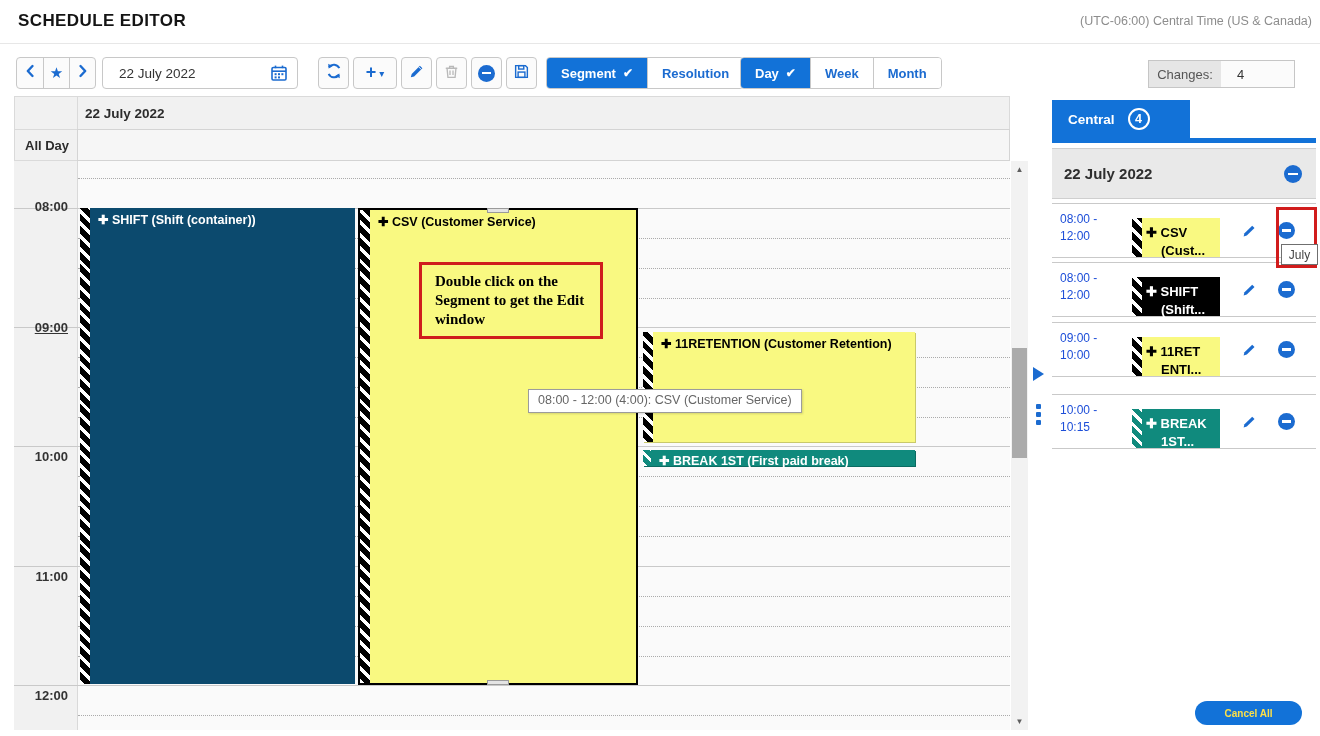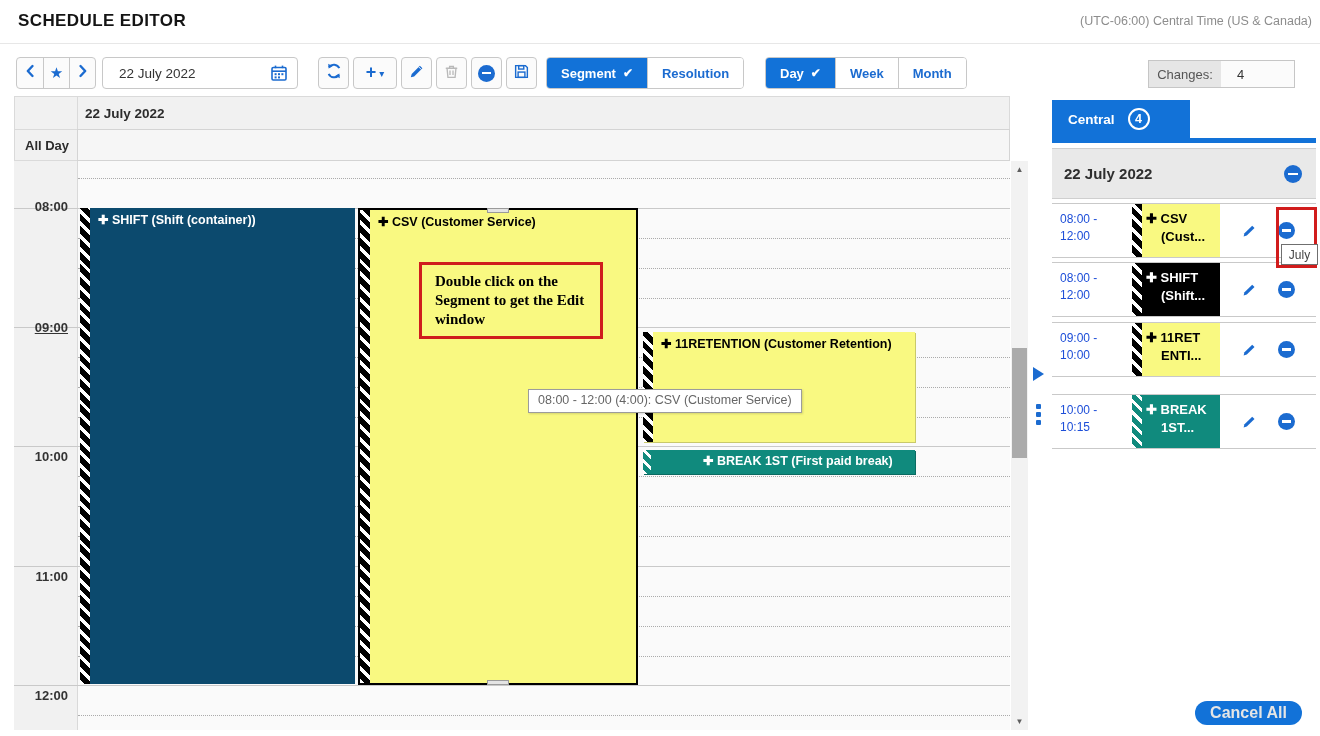--- a/index.html
+++ b/index.html
@@ -44,21 +44,21 @@
   .dl { position:absolute; left:78px; width:932px; height:0; border-top:1px dotted #ababab; }
   .tlabel { position:absolute; left:10px; width:58px; text-align:right; font-size:13px; font-weight:600; color:#333; }
 
   .event { position:absolute; display:flex; cursor:pointer; }
   .stripe-bw { width:10px; flex:0 0 10px; background:repeating-linear-gradient(45deg,#ffffff 0 3.5px,#000 3.5px 9px); }
   .stripe-teal { width:8px; flex:0 0 8px; background:repeating-linear-gradient(45deg,#ffffff 0 3px,#108a7d 3px 8px); }
   .ev-body { flex:1; padding:5px 8px; font-size:12.5px; font-weight:700; line-height:1.2; }
   .ev-shift { left:80px; top:47px; width:275px; height:476px; background:#0c4a6e; color:#fff; }
   .ev-csv { left:358px; top:47px; width:280px; height:477px; background:#f9f981; color:#000; border:2px solid #000; }
   .ev-ret { left:643px; top:171px; width:272px; height:110px; background:#f9f981; color:#000; box-shadow:1px 1px 0 #c9c96a; }
-  .ev-brk { left:643px; top:289px; width:272px; height:24px; background:#108a7d; color:#fff; box-shadow:1px 1px 0 #0b6b62;gap:44px; }
+  .ev-brk { left:643px; top:289px; width:272px; height:16px; background:#108a7d; color:#fff; box-shadow:1px 1px 0 #0b6b62; }
   .ev-brk .ev-body { padding:4px 8px; }
   .handle { position:absolute; left:50%; width:22px; margin-left:-11px; height:5px; background:#e4e4e4; border:1px solid #9a9a9a; }
   .annot { position:absolute; left:419px; top:101px; width:184px; height:77px; border:3px solid #cf1d1d; z-index:3;
            font-family:"Liberation Serif", serif; font-weight:700; font-size:15px; line-height:1.27; color:#000; padding:7px 8px 0 13px; }
   .cal-tip { position:absolute; left:528px; top:228px; height:24px; background:#fff; border:1px solid #9c9c9c; z-index:4;
              font-size:12.5px; color:#666; white-space:nowrap; padding:3px 9px; box-shadow:1px 1px 2px rgba(0,0,0,.15); }
 
   
   .sb { position:absolute; left:1011px; top:161px; width:17px; height:569px; background:#f2f2f2; }
   .sb-btn { position:absolute; left:0; width:17px; height:17px; display:flex; align-items:center; justify-content:center; font-size:8px; color:#5e5e5e; cursor:pointer; }
@@ -76,35 +76,35 @@
   .pbadge { margin-left:13px; width:22px; height:22px; border:2px solid #fff; border-radius:50%; font-size:12.5px; font-weight:700; display:flex; align-items:center; justify-content:center; }
   .pbar { position:absolute; left:0; top:42px; width:264px; height:5px; background:#1272d8; }
   .pdate { position:absolute; left:0; top:52px; width:264px; height:51px; background:#e9e9e9; border-top:1px solid #cfcfcf; border-bottom:1px solid #cfcfcf; display:flex; align-items:center; }
   .pdate-text { padding-left:12px; font-size:15px; font-weight:700; color:#2e2e2e; flex:1; }
   .minus-ic { width:18px; height:18px; border-radius:50%; background:#1b6bd0; position:relative; cursor:pointer; flex:0 0 18px; }
   .minus-ic::after { content:""; position:absolute; left:4px; top:8px; width:10px; height:2.4px; background:#fff; }
   .minus-ic.small { width:17px; height:17px; flex-basis:17px; }
   .minus-ic.small::after { left:4px; top:7.4px; width:9px; height:2.2px; }
   .prow { position:absolute; left:0; width:264px; height:55px; background:#fff; border-top:1px solid #c9c9c9; border-bottom:1px solid #c9c9c9; display:flex; align-items:stretch; }
   .prow-time { width:80px; padding:7px 0 0 8px; font-size:12px; color:#1d4ed8; line-height:1.4; }
-  .chip { width:88px; display:flex; }
+  .chip { width:88px; display:flex;margin-top:14px; }
   .chip .stripe-bw { flex:0 0 10px; width:10px; }
   .chip .stripe-teal { flex:0 0 10px; width:10px; }
   .chip-body { flex:1; padding:6px 3px 0 4px; font-size:13px; font-weight:700; line-height:1.35; }
   .chip-body .l2 { padding-left:15px; }
   .chip-yellow { background:#f9f981; color:#000; }
   .chip-black { background:#000; color:#fff; }
   .chip-teal { background:#108a7d; color:#fff; }
   .prow-icons { flex:1; display:flex; align-items:center; justify-content:space-evenly; }
   .pencil-btn { cursor:pointer; display:flex; }
   .red-box { position:absolute; left:224px; top:111px; width:41px; height:61px; border:3px solid #d11c1c; z-index:6; }
   .edit-tip { position:absolute; left:229px; top:148px; width:37px; height:21px; background:#fff; border:1px solid #6f6f6f; z-index:7;
               font-size:12px; color:#444; display:flex; align-items:center; justify-content:center; }
   .cancel-btn { position:absolute; right:14px; top:605px; width:107px; height:24px; background:#1272d8; border:none; border-radius:12px;
-                color:#e5e5e5; font-size:16px; font-weight:700; font-family:"Liberation Sans",sans-serif; cursor:pointer; }
+                color:#fde047; font-size:10px; font-weight:700; font-family:"Liberation Sans",sans-serif; cursor:pointer; }
 </style>
 </head>
 <body>
 
 <div class="page">
 
   <div class="hdr">
     <div class="hdr-title">SCHEDULE EDITOR</div>
     <div class="hdr-tz">(UTC-06:00) Central Time (US &amp; Canada)</div>
   </div>
@@ -184,21 +184,21 @@
     <div class="btn-group" style="left:546px;">
       <div class="toggle active">
         <span>Segment</span>
         <span class="check-glyph">✔</span>
       </div>
       <div class="toggle">
         <span>Resolution</span>
       </div>
     </div>
 
-    <div class="btn-group" style="left:765px;">
+    <div class="btn-group" style="left:740px;">
       <div class="toggle active">
         <span>Day</span>
         <span class="check-glyph">✔</span>
       </div>
       <div class="toggle">
         <span>Week</span>
       </div>
       <div class="toggle">
         <span>Month</span>
       </div>

